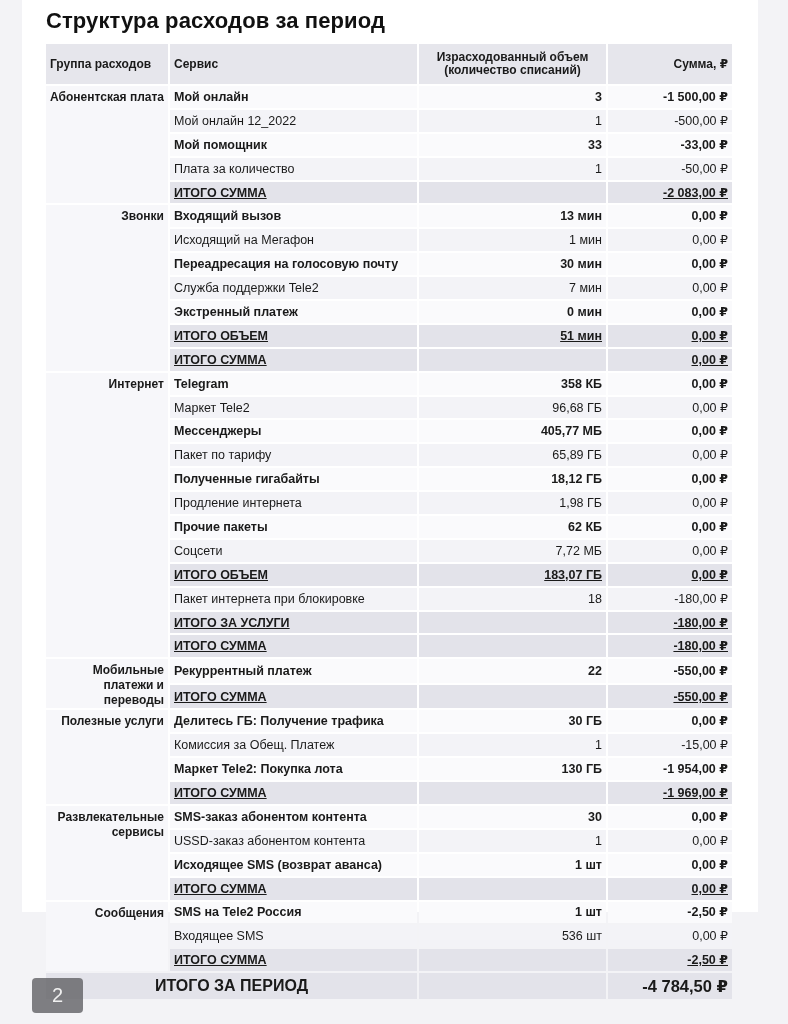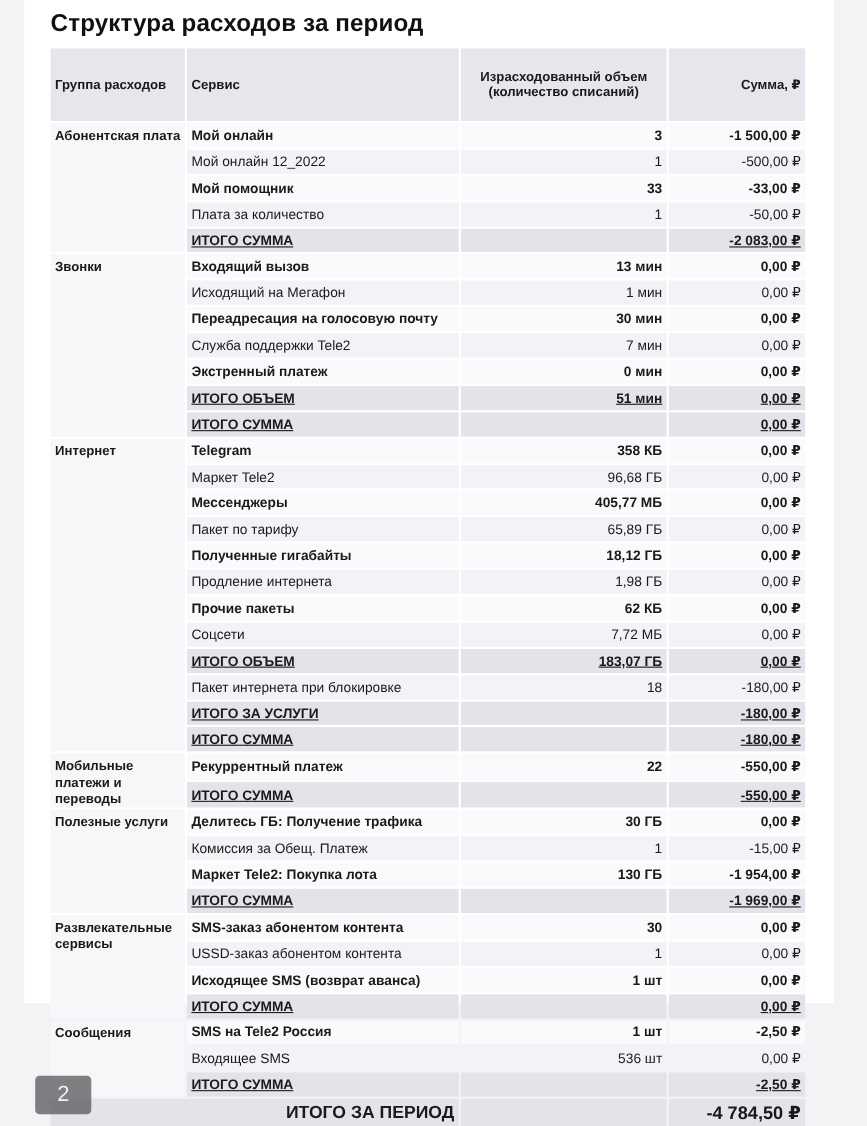--- a/index.html
+++ b/index.html
@@ -28,52 +28,53 @@
     table-layout: fixed;
   }
   table.exp col.c1 { width: 122px; }
   table.exp col.c2 { width: 247px; }
   table.exp col.c3 { width: 187px; }
   table.exp col.c4 { width: 124px; }
   table.exp th {
     background: #e6e6ec;
     height: 34px;
     font-weight: bold; font-size: 12px;
-    padding: 16px 4px;
+    padding: 3px 4px;
     vertical-align: middle;
     line-height: 13px;
   }
   table.exp th.h-group, table.exp th.h-service { text-align: left; }
   table.exp th.h-vol { text-align: center; }
   table.exp th.h-sum { text-align: right; }
   table.exp td {
     height: 21.9px; padding: 0 4px;
     vertical-align: middle;
     white-space: nowrap;
     line-height: 14px;
   }
   td.grp {
     background: #f7f7fa;
     font-weight: bold; font-size: 12px;
     vertical-align: top !important;
     padding-top: 4px !important;
     white-space: normal !important;
     line-height: 15px !important;
+    text-align: right;
   }
   tr.r-odd td.svc, tr.r-odd td.vol, tr.r-odd td.sum { background: #fafafc; font-weight: bold; }
   tr.r-even td.svc, tr.r-even td.vol, tr.r-even td.sum { background: #f3f3f7; }
   tr.total td.svc, tr.total td.vol, tr.total td.sum {
     background: #e3e3ea; font-weight: bold; text-decoration: underline;
   }
   td.vol, td.sum { text-align: right; }
   tr.grand td {
     background: #e3e3ea; height: 26px;
     font-weight: bold; font-size: 16px;
   }
-  tr.grand td.g-label { text-align: right; }
+  tr.grand td.g-label { text-align: center; }
   tr.grand td.g-sum { text-align: right; font-size: 16.5px; }
   .page-badge {
     position: absolute; left: 32px; top: 978px;
     width: 51px; height: 35px;
     background: rgba(100,100,104,0.82);
     color: #f0f0f0; border-radius: 4px;
     font-size: 20px; text-align: center; line-height: 35px;
   }
 </style>
 </head>

